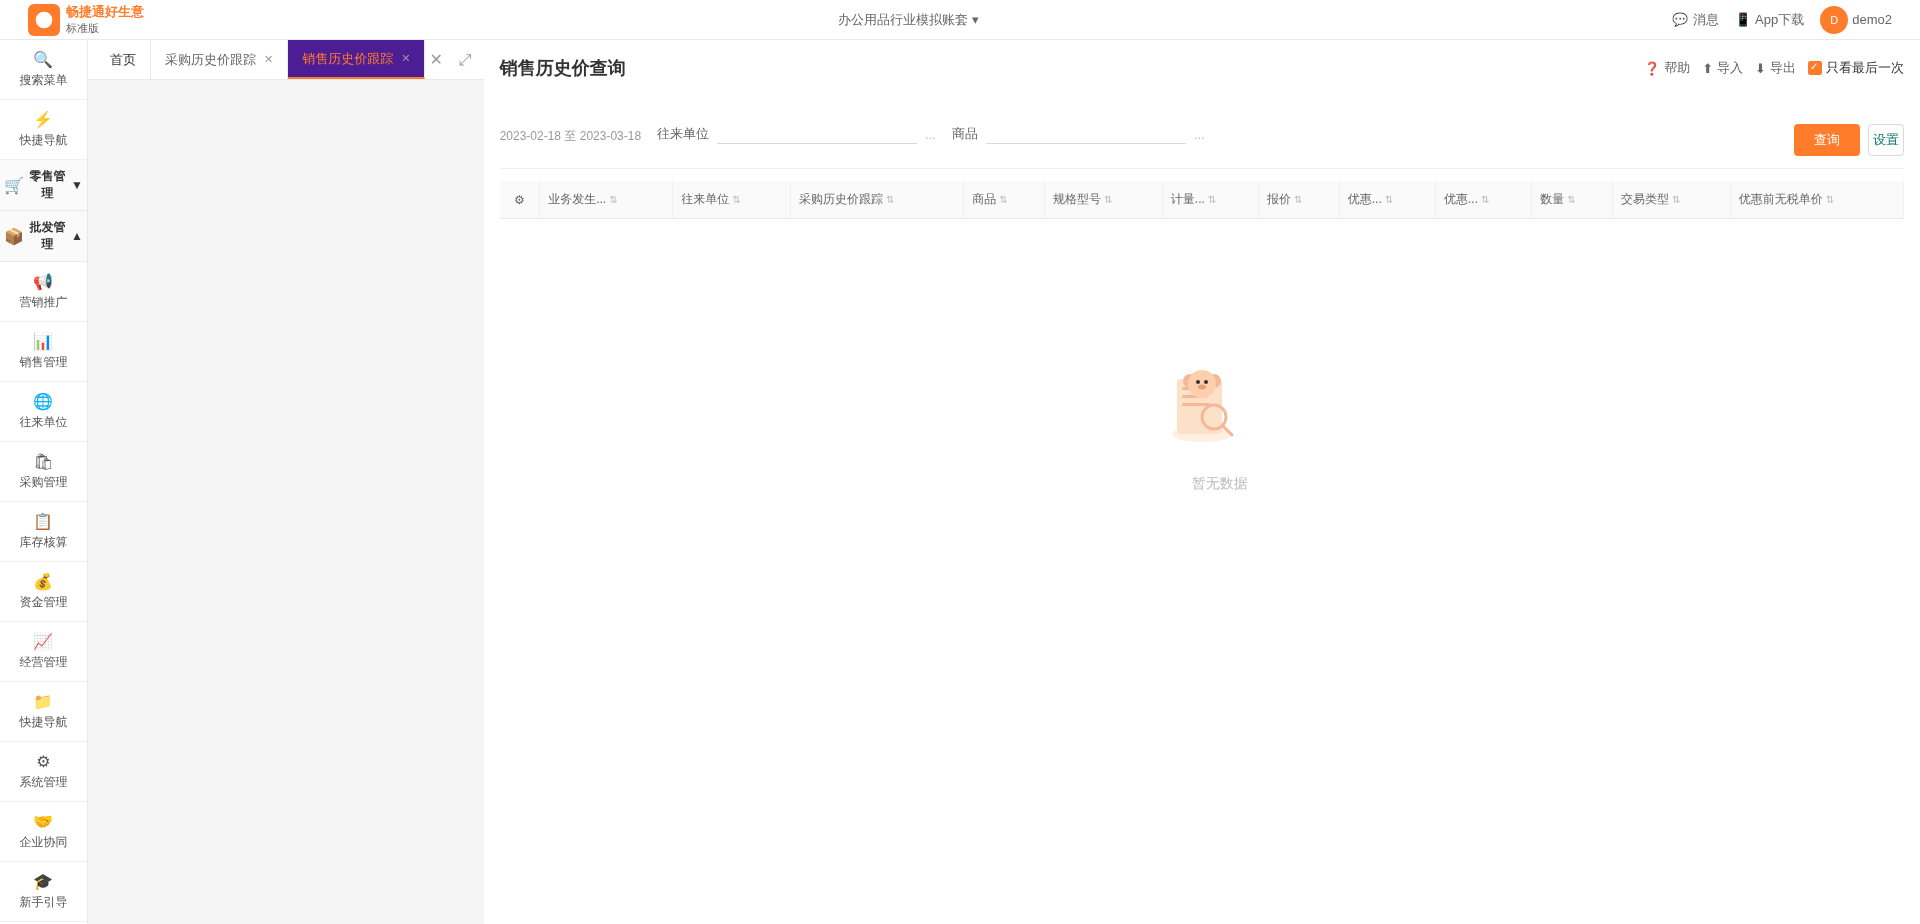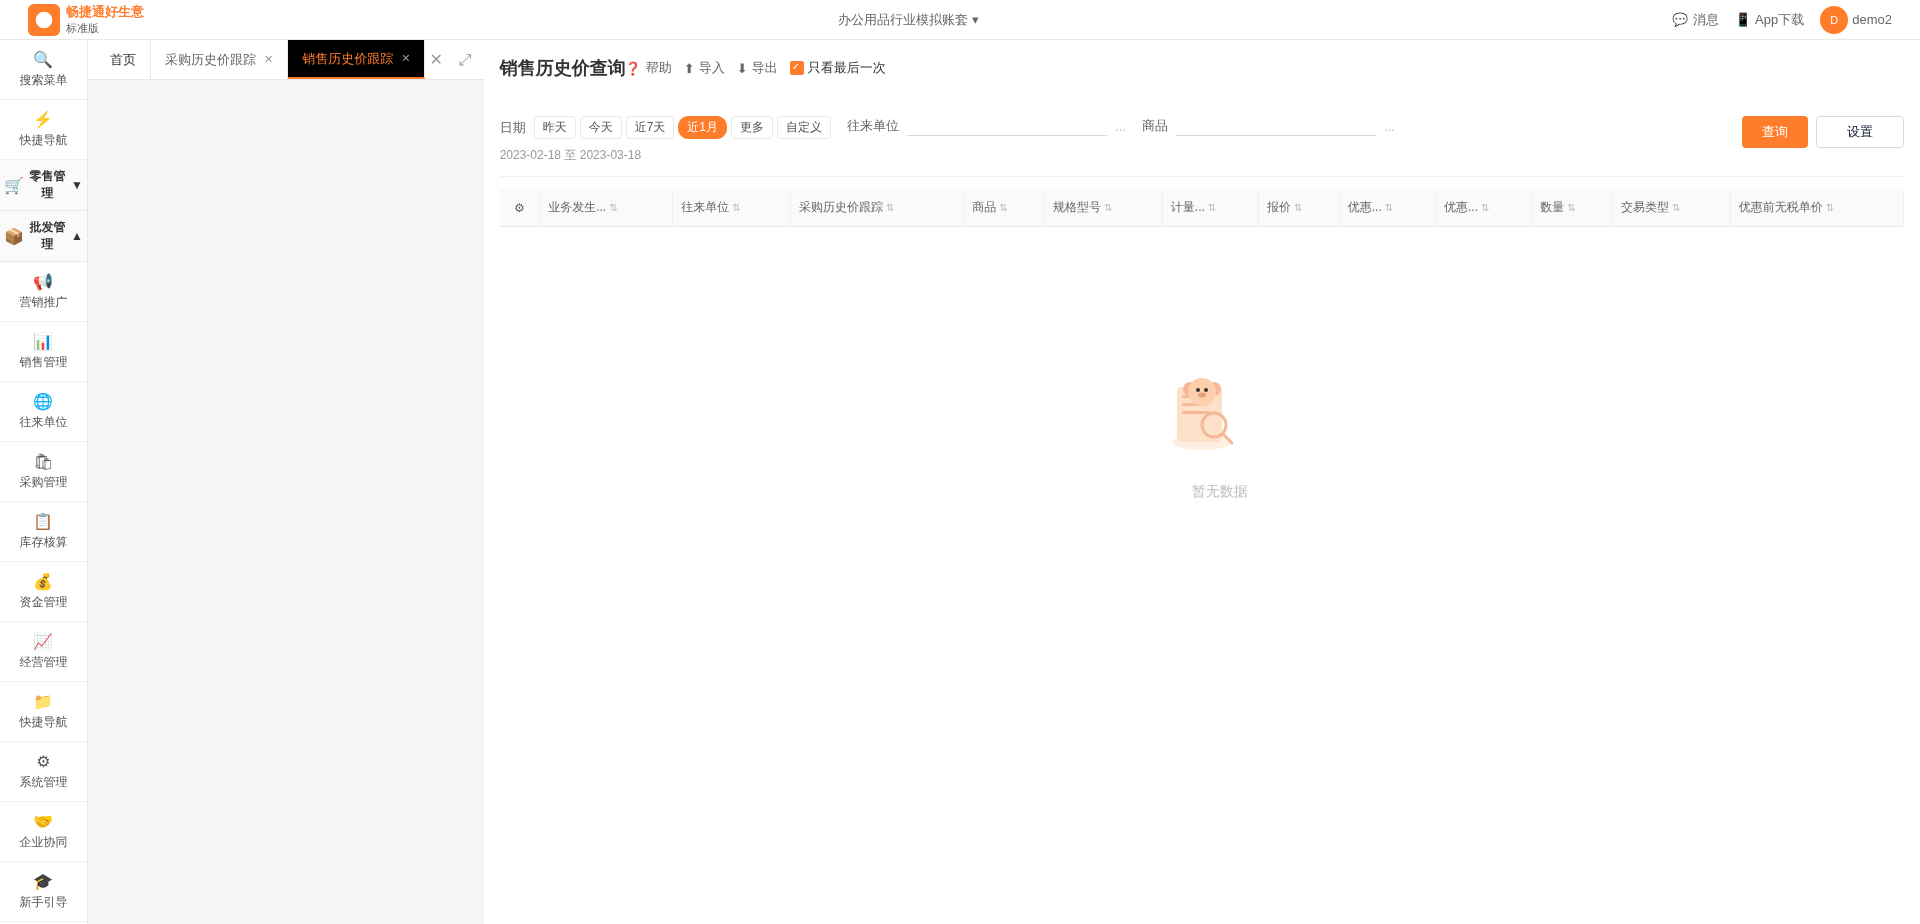--- a/index.html
+++ b/index.html
@@ -25,31 +25,31 @@
     
     .sidebar { width: 88px; background: #fff; border-right: 1px solid #e8e8e8; display: flex; flex-direction: column; overflow-y: auto; flex-shrink: 0; }
     .sidebar-item { padding: 10px 4px; text-align: center; cursor: pointer; font-size: 12px; color: #555; display: flex; flex-direction: column; align-items: center; gap: 3px; border-bottom: 1px solid #f0f0f0; }
     .sidebar-item.section-header { background: #fafafa; font-weight: bold; color: #333; font-size: 12px; border-bottom: 1px solid #e8e8e8; flex-direction: row; justify-content: center; gap: 4px; padding: 8px 4px; }
     .sidebar-icon { font-size: 16px; }
 
     
     .tab-bar { background: #fff; display: flex; align-items: center; border-bottom: 1px solid #e8e8e8; flex-shrink: 0; padding: 0 8px; height: 40px; }
     .tab { display: flex; align-items: center; gap: 6px; padding: 0 14px; height: 100%; cursor: pointer; font-size: 13px; color: #666; border-right: 1px solid #e8e8e8; white-space: nowrap; }
     .tab.home { color: #333; }
-    .tab.active { color: #ff7c2a; border-bottom: 2px solid #ff7c2a; background: #000000; }
+    .tab.active { color: #ff7c2a; border-bottom: 2px solid #ff7c2a; background: #4c1d95; }
     .tab-close { font-size: 11px; color: #999; margin-left: 2px; cursor: pointer; }
     .tab-bar-actions { margin-left: auto; display: flex; align-items: center; gap: 8px; }
     .tab-bar-btn { background: none; border: none; cursor: pointer; color: #999; font-size: 16px; padding: 0 4px; }
 
     
     .content-area { flex: 1; overflow-y: auto; background: #f5f5f5; }
     .page-container { background: #fff; margin: 0; padding: 16px; min-height: 100%; }
 
     
-    .page-header { display: flex; align-items: center; margin-bottom: 24px; }
+    .page-header { display: flex; align-items: center; justify-content: space-between; margin-bottom: 32px; }
     .page-title { font-size: 18px; font-weight: bold; color: #333; }
     .page-actions { display: flex; align-items: center; gap: 12px; }
     .page-action-btn { display: flex; align-items: center; gap: 4px; font-size: 13px; color: #666; cursor: pointer; }
     .checkbox-item { display: flex; align-items: center; gap: 4px; }
     .checkbox-box { width: 14px; height: 14px; border: 1px solid #ff7c2a; background: #ff7c2a; display: inline-block; border-radius: 2px; position: relative; }
     .checkbox-box::after { content: '✓'; color: white; font-size: 10px; position: absolute; top: -1px; left: 1px; }
 
     
     .filter-row { display: flex; align-items: flex-start; gap: 16px; padding: 12px 0; border-bottom: 1px solid #f0f0f0; margin-bottom: 12px; flex-wrap: wrap; }
     .filter-group { display: flex; align-items: center; gap: 8px; }
@@ -57,21 +57,21 @@
     .date-quick-btns { display: flex; align-items: center; gap: 4px; }
     .date-btn { padding: 2px 8px; border-radius: 4px; border: 1px solid #e8e8e8; background: #fff; cursor: pointer; font-size: 12px; color: #555; }
     .date-btn.active { background: #ff7c2a; border-color: #ff7c2a; color: #fff; border-radius: 10px; }
     .date-range { font-size: 12px; color: #999; margin-top: 4px; }
     .filter-input { border: none; border-bottom: 1px solid #d9d9d9; outline: none; padding: 2px 4px; font-size: 13px; min-width: 200px; color: #333; }
     .filter-dots { color: #bbb; }
 
     
     .filter-actions { margin-left: auto; display: flex; gap: 8px; }
     .btn-primary { background: #ff7c2a; color: #fff; border: none; padding: 6px 20px; border-radius: 4px; cursor: pointer; font-size: 13px; }
-    .btn-default { background: #fff; color: #0f172a; border: 1px solid #d9d9d9; padding: 6px 30px; border-radius: 4px; cursor: pointer; font-size: 13px; }
+    .btn-default { background: #fff; color: #0f766e; border: 1px solid #d9d9d9; padding: 6px 4px; border-radius: 4px; cursor: pointer; font-size: 13px; }
 
     
     .table-wrapper { overflow-x: auto; }
     table { width: 100%; border-collapse: collapse; font-size: 12px; }
     thead tr { background: #fafafa; border-bottom: 1px solid #e8e8e8; }
     th { padding: 10px 8px; text-align: center; color: #666; font-weight: normal; border-right: 1px solid #f0f0f0; white-space: nowrap; cursor: pointer; }
     th:first-child { width: 40px; text-align: center; }
     .th-sort { display: flex; align-items: center; gap: 3px; }
     .sort-icon { color: #bbb; font-size: 10px; display: flex; flex-direction: column; }
 
@@ -233,31 +233,20 @@
             </div>
             <div class="checkbox-item">
               <span class="checkbox-box"></span>
               <span>只看最后一次</span>
             </div>
           </div>
         </div>
 
         <div class="filter-row">
           <div style="display:flex;flex-direction:column;gap:4px;">
-            <div style="display:flex;align-items:center;gap:8px;">
-              <span class="filter-label">日期</span>
-              <div class="date-quick-btns">
-                <button class="date-btn">昨天</button>
-                <button class="date-btn">今天</button>
-                <button class="date-btn">近7天</button>
-                <button class="date-btn active">近1月</button>
-                <button class="date-btn">更多</button>
-                <button class="date-btn">自定义</button>
-              </div>
-            </div>
             <span class="date-range">2023-02-18 至 2023-03-18</span>
           </div>
 
           <div class="filter-group">
             <span class="filter-label">往来单位</span>
             <input class="filter-input" type="text" placeholder="" style="">
             <span class="filter-dots">...</span>
           </div>
 
           <div class="filter-group">

